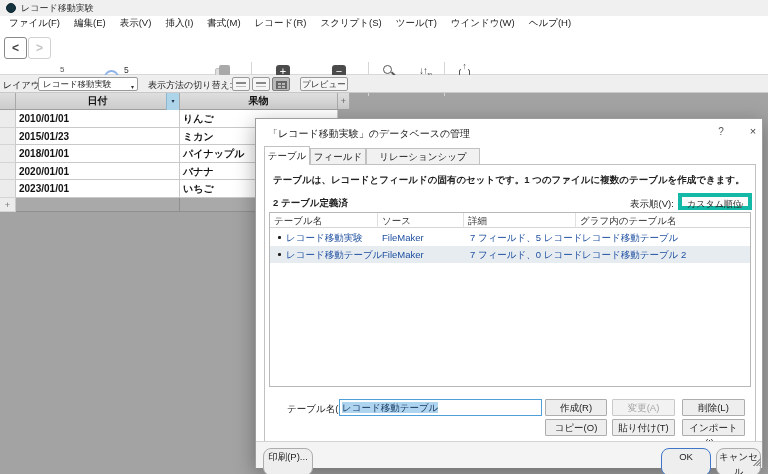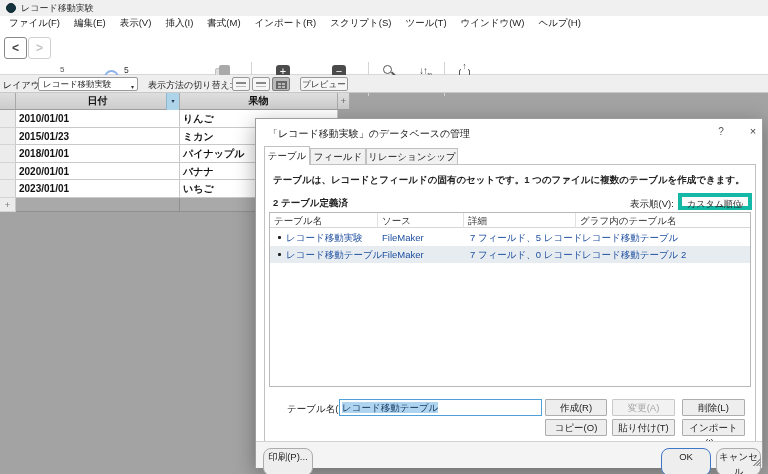--- a/index.html
+++ b/index.html
@@ -117,21 +117,21 @@
     <div id="fm-icon"></div>
     <div id="title-text">レコード移動実験</div>
   </div>
 
   <div id="menubar" class="abs">
     <span class="menu-item">ファイル(F)</span>
     <span class="menu-item">編集(E)</span>
     <span class="menu-item">表示(V)</span>
     <span class="menu-item">挿入(I)</span>
     <span class="menu-item">書式(M)</span>
-    <span class="menu-item">インポート(R)</span>
+    <span class="menu-item">レコード(R)</span>
     <span class="menu-item">スクリプト(S)</span>
     <span class="menu-item">ツール(T)</span>
     <span class="menu-item">ウインドウ(W)</span>
     <span class="menu-item">ヘルプ(H)</span>
   </div>
 
   <div id="toolbar" class="abs">
     <div class="abs nav-btn" style="left:4px">
         <span>&lt;</span>
       </div>
@@ -253,21 +253,21 @@
     <div class="gcell" style="left:180px;width:158px"></div>
   </div>
 
   <div id="dialog" class="abs">
     <div id="dlg-title">「レコード移動実験」のデータベースの管理</div>
     <div id="dlg-help">?</div>
     <div id="dlg-close">×</div>
 
     <div class="tab sel" style="left:8px;top:27px;width:46px;height:19px;line-height:18px">テーブル</div>
     <div class="tab" style="left:54px;top:29px;width:56px;height:17px;line-height:16px">フィールド</div>
-    <div class="tab" style="left:110px;top:29px;width:92px;height:17px;line-height:16px">リレーションシップ</div>
+    <div class="tab" style="left:110px;top:29px;width:114px;height:17px;line-height:16px">リレーションシップ</div>
 
     <div id="tab-box">
       <div id="dlg-desc">テーブルは、レコードとフィールドの固有のセットです。1 つのファイルに複数のテーブルを作成できます。</div>
       <div id="dlg-count">2 テーブル定義済</div>
       <div id="order-label">表示順(V):</div>
       <div id="order-select">
         <span>カスタム順位</span>
         <span class="caret">∨</span>
       </div>
 

